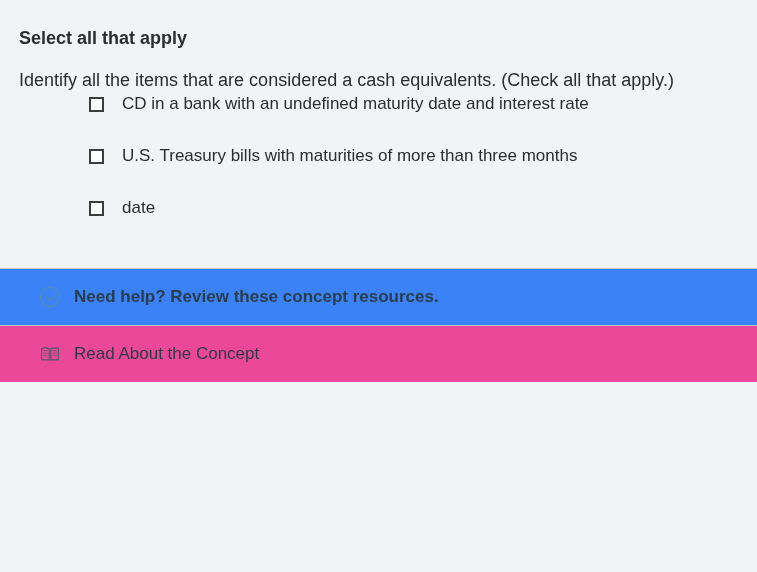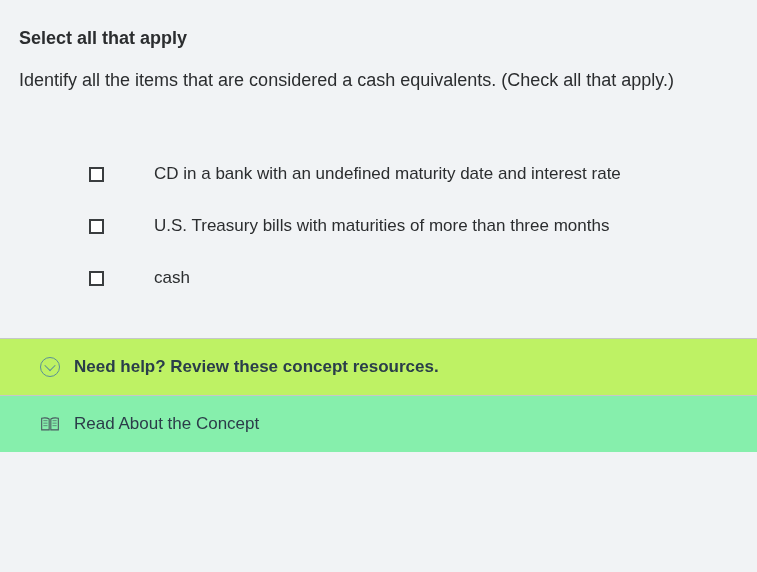--- a/index.html
+++ b/index.html
@@ -20,53 +20,51 @@
     }
     .header-title {
       font-weight: 700;
       font-size: 18px;
       color: #2b2d2f;
       margin-bottom: 18px;
     }
     .question-text {
       font-size: 18px;
       color: #2b2d2f;
-      margin-bottom: 70px;
       line-height: 1.5;
     }
     .options-wrap {
       padding-left: 70px;
     }
     .option-row {
       display: flex;
       align-items: center;
       margin-bottom: 32px;
       cursor: pointer;
-      gap: 32px;
     }
     .checkbox {
       width: 15px;
       height: 15px;
       border: 2px solid #3a3d3f;
       background: #fff;
       margin-right: 18px;
       flex-shrink: 0;
     }
     .option-label {
       font-size: 17px;
       color: #2b2d2f;
     }
     .help-section {
       margin-top: 50px;
       border-top: 1px solid #c5c7c9;
       border-bottom: 1px solid #c5c7c9;
       padding: 18px 10px 18px 40px;
       display: flex;
       align-items: center;
-      background: #bef264;
+      background: #3b82f6;
     }
     .chevron-circle {
       width: 20px;
       height: 20px;
       border: 1.5px solid #5a9096;
       border-radius: 50%;
       display: flex;
       align-items: center;
       justify-content: center;
       margin-right: 14px;
@@ -81,21 +79,21 @@
     }
     .help-text {
       font-size: 17px;
       font-weight: 700;
       color: #2a3d4a;
     }
     .read-section {
       padding: 18px 0 18px 40px;
       display: flex;
       align-items: center;
-      background: #86efac;
+      background: #ec4899;
     }
     .book-icon {
       width: 20px;
       height: 16px;
       margin-right: 14px;
       flex-shrink: 0;
     }
     .read-text {
       font-size: 17px;
       color: #2b3c49;
@@ -112,21 +110,21 @@
     <div class="option-row">
       <div class="checkbox"></div>
       <div class="option-label">CD in a bank with an undefined maturity date and interest rate</div>
     </div>
     <div class="option-row">
       <div class="checkbox"></div>
       <div class="option-label">U.S. Treasury bills with maturities of more than three months</div>
     </div>
     <div class="option-row">
       <div class="checkbox"></div>
-      <div class="option-label">cash</div>
+      <div class="option-label">date</div>
     </div>
   </div>
 </div>
 
 <div class="help-section">
   <div class="chevron-circle">
     <div class="chevron-down"></div>
   </div>
   <div class="help-text">Need help? Review these concept resources.</div>
 </div>

